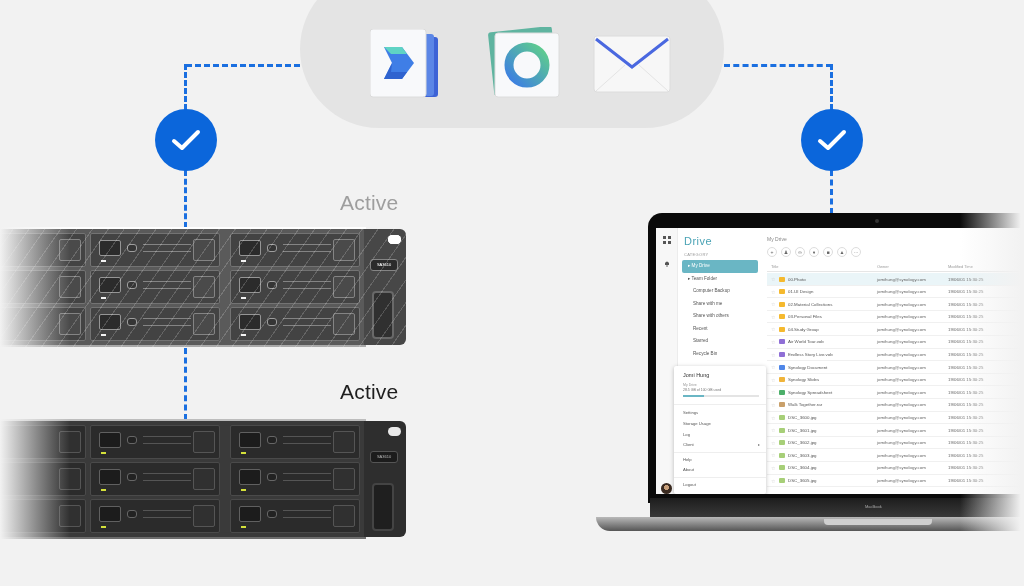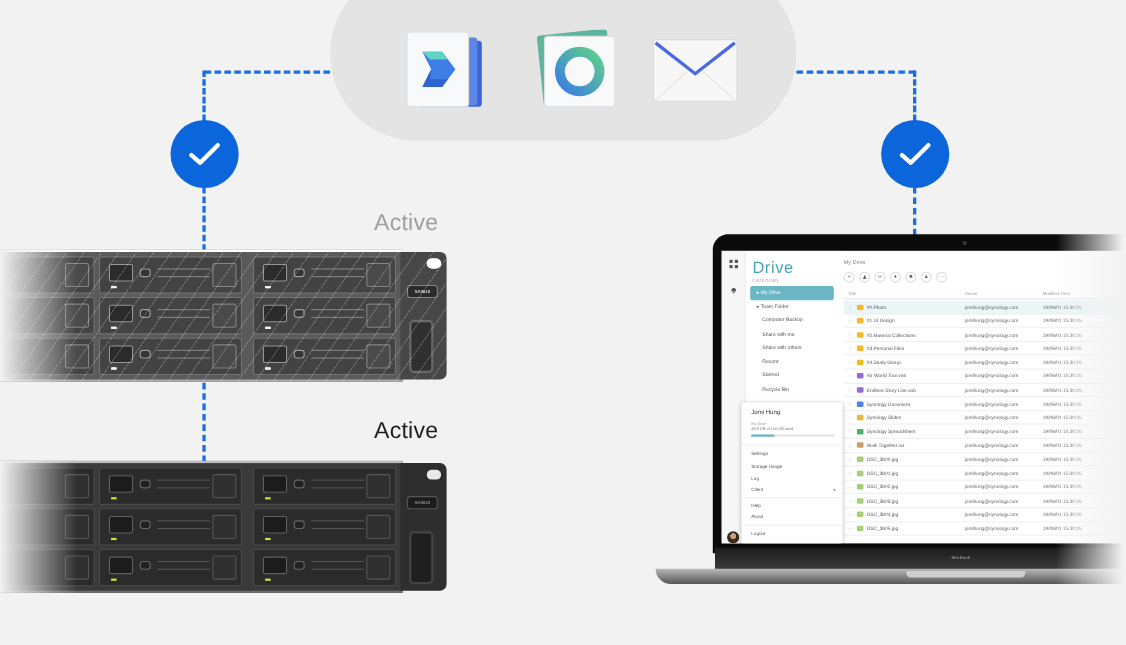--- a/index.html
+++ b/index.html
@@ -49,21 +49,21 @@
   .laptop-notch { position: absolute; left: 824px; top: 519px; width: 108px; height: 6px; background: #cfcfcf; border-radius: 0 0 4px 4px; }
   .laptop-fade { position: absolute; left: 960px; top: 205px; width: 64px; height: 340px; background: linear-gradient(to right, rgba(242,242,242,0) 0%, #f2f2f2 95%); }
 
   .screen { position: absolute; left: 656px; top: 228px; width: 368px; height: 266px; background: #fff; overflow: hidden; font-size: 5px; color: #555; }
   .rail { position: absolute; left: 0; top: 0; width: 22px; height: 266px; background: #f7f7f7; border-right: 1px solid #ececec; }
   .rail .apps { position: absolute; left: 7px; top: 8px; width: 8px; height: 8px; }
   .rail .bell { position: absolute; left: 8px; top: 32px; width: 6px; height: 7px; }
   .rail .avatar { position: absolute; left: 5px; top: 255px; width: 11px; height: 11px; border-radius: 50%; background: radial-gradient(circle at 50% 40%, #c79f7a 0 30%, #3a2a20 32%); }
 
   .side { position: absolute; left: 22px; top: 0; width: 86px; height: 266px; background: #fff; }
-  .drive-logo { position: absolute; left: 6px; top: 7px; font-size: 15px; color: #4aa3b5; letter-spacing: 0.5px; }
+  .drive-logo { position: absolute; left: 6px; top: 7px; font-size: 11px; color: #4aa3b5; letter-spacing: 0.5px; }
   .cat-label { position: absolute; left: 6px; top: 24px; font-size: 4px; color: #999; letter-spacing: 0.3px; }
   .nav { position: absolute; left: 4px; top: 32px; width: 76px; }
   .nav-item { height: 12.5px; line-height: 12.5px; font-size: 4.6px; color: #555; padding-left: 11px; border-radius: 2px; }
   .nav-item.sel { background: #6ab6c4; color: #fff; }
   .nav-item.caret { padding-left: 6px; }
 
   .menu { position: absolute; left: 18px; top: 138px; width: 92px; height: 128px; background: #fff; box-shadow: 0 1px 4px rgba(0,0,0,0.25); border-radius: 2px; }
   .menu .uname { position: absolute; left: 9px; top: 6px; font-size: 5.5px; color: #333; }
   .menu .mydrive { position: absolute; left: 9px; top: 17px; font-size: 3.5px; color: #999; }
   .menu .usage { position: absolute; left: 9px; top: 22px; font-size: 3.5px; color: #777; }

